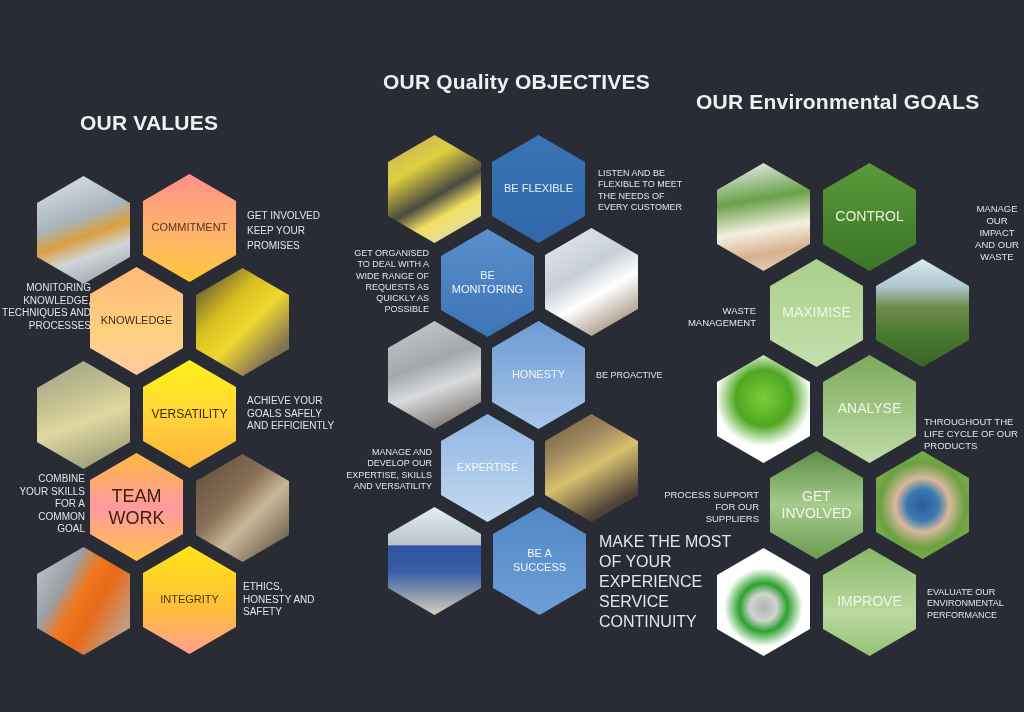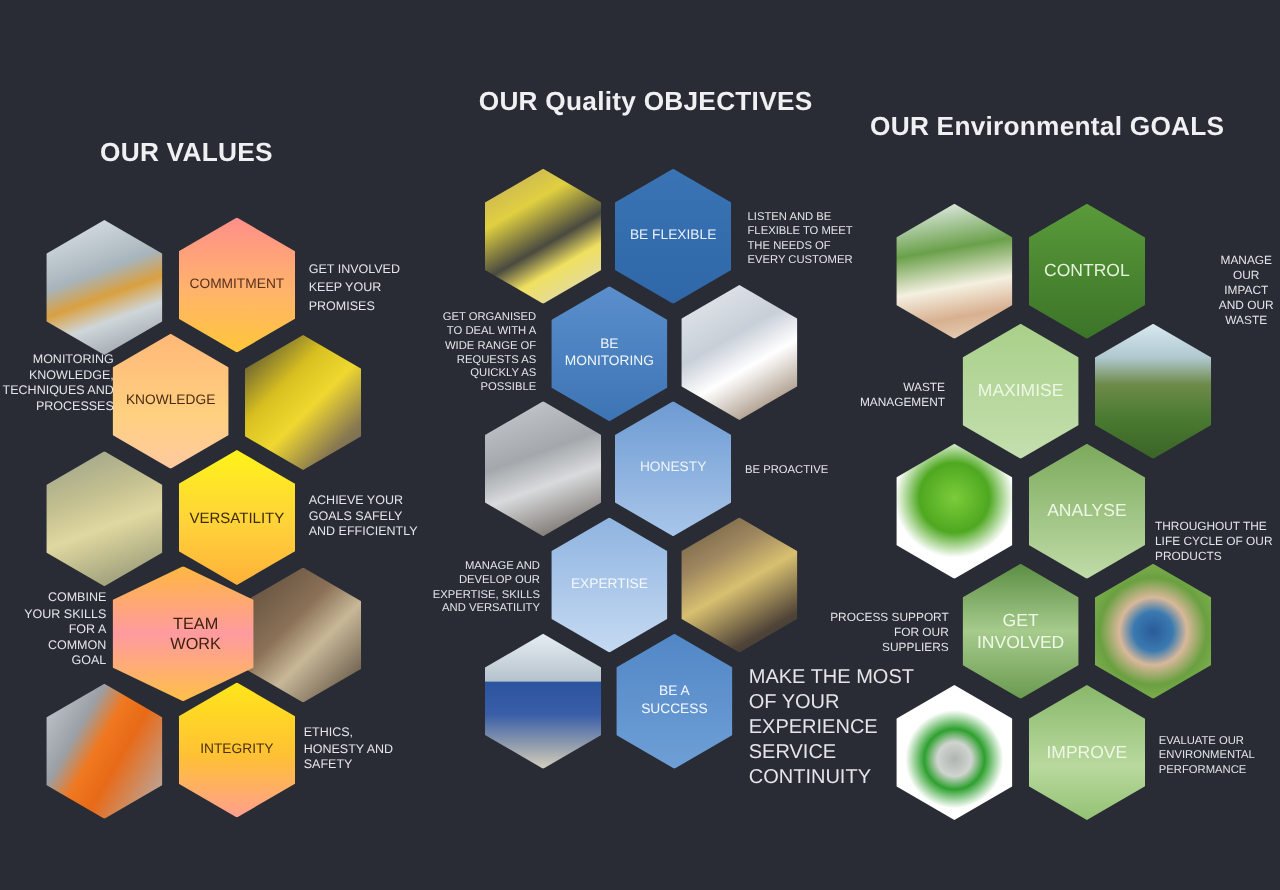--- a/index.html
+++ b/index.html
@@ -22,21 +22,21 @@
   .desc {
     position:absolute; color:#e3e5e8; font-size:10px; line-height:1.25;
     text-transform:uppercase; white-space:pre-line;
   }
   .desc.right { text-align:right; }
 
   
   .v-commit { background:linear-gradient(180deg,#ff8f8a 0%,#ffb46a 55%,#ffc63a 100%); color:#5a3020; }
   .v-know   { background:linear-gradient(180deg,#ffb878 0%,#ffd080 60%,#ffc9a0 100%); color:#4a2d10; font-size:11px; }
   .v-eff    { background:linear-gradient(180deg,#fff31a 0%,#ffd23a 55%,#ffb13a 100%); color:#3d2a08; font-size:12px; }
-  .v-team   { background:linear-gradient(180deg,#ffb840 0%,#ff9aa0 50%,#ffc048 100%); color:#3d2010; font-size:13px;padding-left:20px; }
+  .v-team   { background:linear-gradient(180deg,#ffb840 0%,#ff9aa0 50%,#ffc048 100%); color:#3d2010; font-size:18px; }
   .v-integ  { background:linear-gradient(180deg,#ffe61a 0%,#ffc035 55%,#ff9f90 100%); color:#4a3010; }
 
   
   .q-flex   { background:linear-gradient(180deg,#3a74b4 0%,#2f67a8 100%); color:#e9f1fb; }
   .q-resp   { background:linear-gradient(180deg,#5a8fcc 0%,#3d74b4 100%); color:#f1f6fc; }
   .q-innov  { background:linear-gradient(180deg,#6d9bd2 0%,#a9c6ea 100%); color:#eef4fb; }
   .q-exp    { background:linear-gradient(180deg,#8fb4e0 0%,#c5daf2 100%); color:#f4f8fd; }
   .q-succ   { background:linear-gradient(180deg,#5287c6 0%,#6e9fd6 100%); color:#f4f8fd; }
 
   

